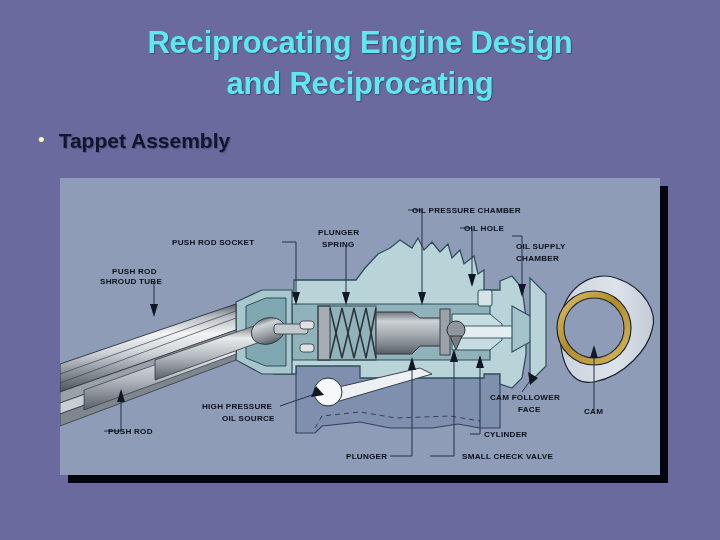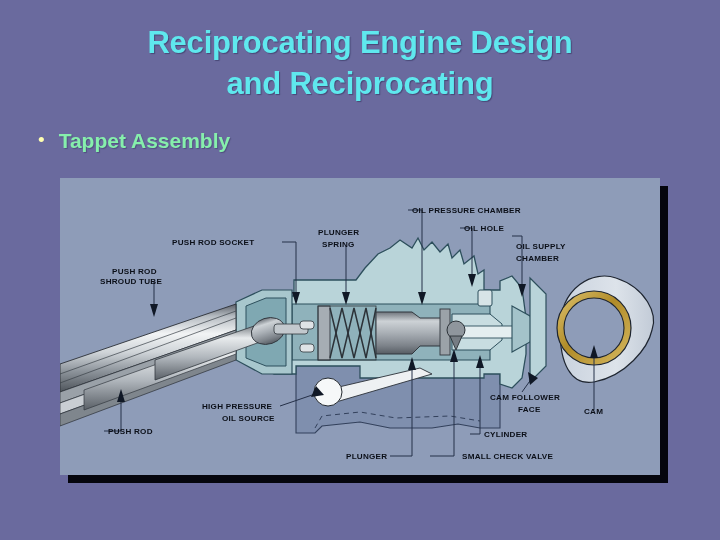--- a/index.html
+++ b/index.html
@@ -23,21 +23,21 @@
   
   .bullet-row{
     position:absolute;left:38px;top:129px;
     display:flex;align-items:center;gap:14px;
   }
   .bullet-dot{
     color:#ffffb0;font-size:19px;line-height:1;
     transform:translateY(-2px);
   }
   .bullet-text{
-    color:#86efac;font-size:21px;font-weight:bold;
+    color:#0f172a;font-size:21px;font-weight:bold;
     text-shadow:1px 1px 1px rgba(40,40,80,.4);
   }
 
   
   #figshadow{
     position:absolute;left:68px;top:186px;width:600px;height:297px;
     background:#05050d;
   }
   #figure{
     position:absolute;left:60px;top:178px;width:600px;height:297px;

